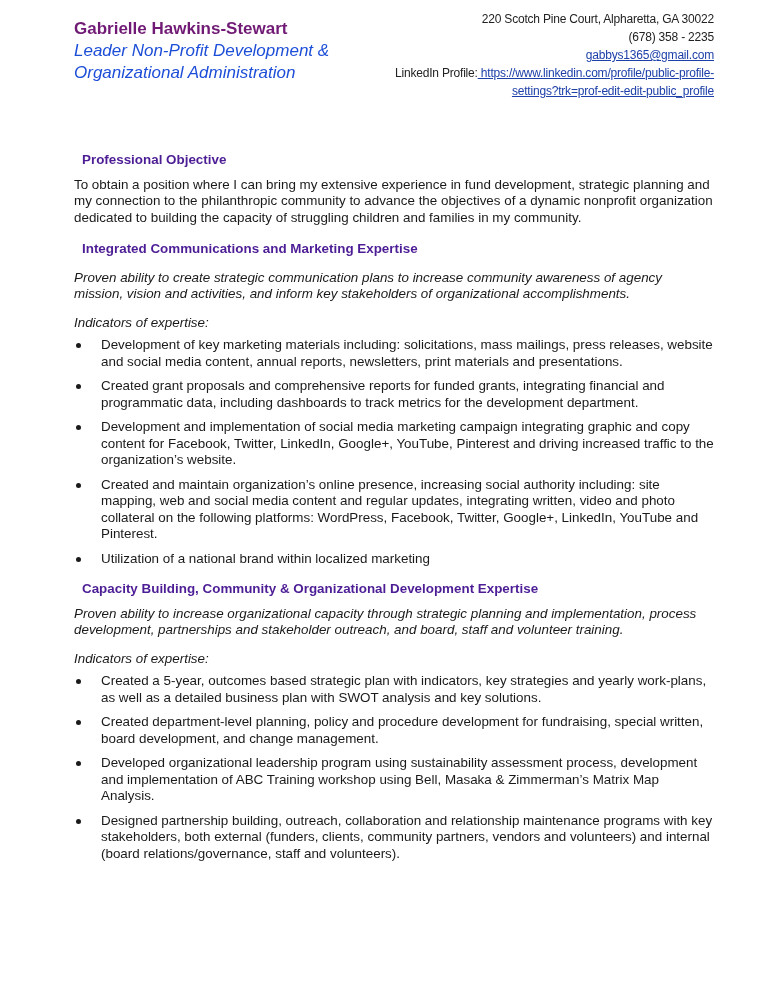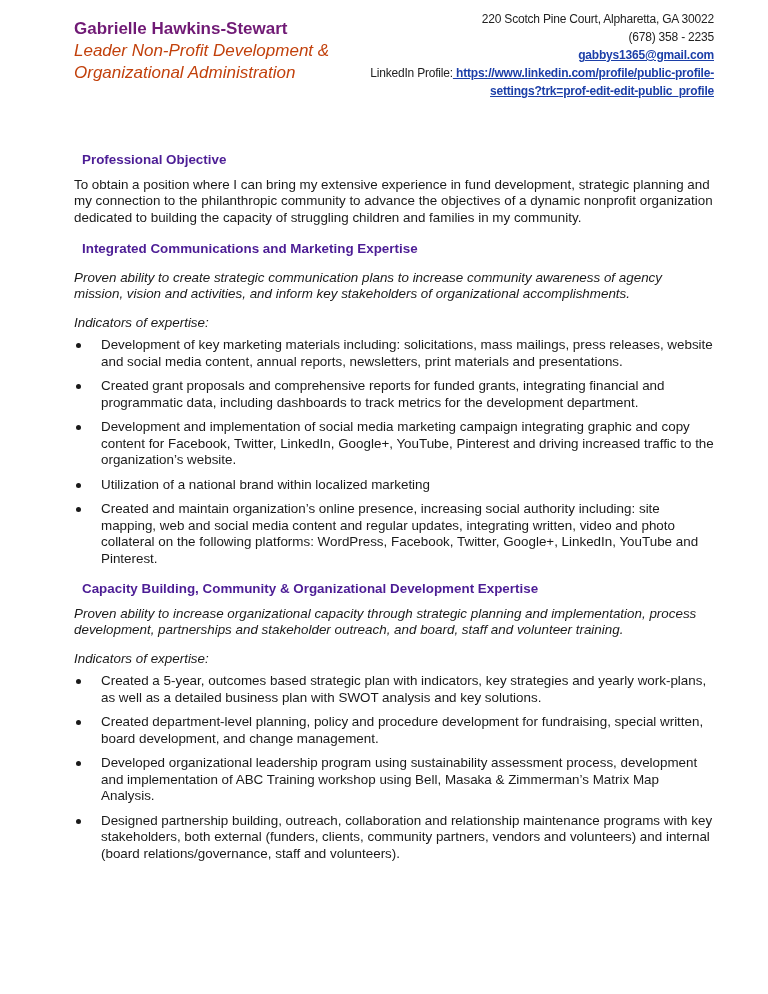--- a/index.html
+++ b/index.html
@@ -4,27 +4,27 @@
 <style>
   html, body { margin: 0; padding: 0; background: #ffffff; }
   body {
     width: 768px; height: 994px; position: relative; overflow: hidden;
     font-family: "Liberation Sans", sans-serif; color: #1a1a1a;
   }
   .page { position: absolute; left: 0; top: 0; width: 768px; height: 994px; }
 
   .header-left { position: absolute; left: 74px; top: 18px; }
   .name { font-weight: bold; font-size: 17px; color: #701a75; line-height: 22px; }
-  .subtitle { font-style: italic; font-size: 17px; color: #c2410c; line-height: 22px; }
+  .subtitle { font-style: italic; font-size: 17px; color: #1d4ed8; line-height: 22px; }
 
   .header-right {
     position: absolute; right: 54px; top: 10px; text-align: right;
     font-size: 12px; line-height: 18px; color: #222; letter-spacing: -0.2px;
   }
-  .header-right a { color: #1c3fa8; text-decoration: underline; font-weight: bold; }
+  .header-right a { color: #1c3fa8; text-decoration: underline; }
 
   .content { position: absolute; left: 74px; top: 144px; width: 640px; font-size: 13.4px; line-height: 16.5px; }
 
   .section-heading { font-weight: bold; color: #4c1d95; font-size: 13.4px; margin: 8px; }
   .paragraph { margin: 0; }
   .italic { font-style: italic; }
 
   ul.bullets { list-style: none; margin: 0; padding: 0; }
   ul.bullets li { position: relative; padding-left: 27px; margin-bottom: 8px; }
   ul.bullets li .dot {
@@ -57,22 +57,22 @@
     <p class="section-heading">Professional Objective</p>
     <p class="paragraph" style="margin-top:2px;">To obtain a position where I can bring my extensive experience in fund development, strategic planning and my connection to the philanthropic community to advance the objectives of a dynamic nonprofit organization dedicated to building the capacity of struggling children and families in my community.</p>
 
     <p class="section-heading" style="margin-top:15px;">Integrated Communications and Marketing Expertise</p>
     <p class="paragraph italic" style="margin-top:12px;">Proven ability to create strategic communication plans to increase community awareness of agency mission, vision and activities, and inform key stakeholders of organizational accomplishments.</p>
     <p class="paragraph italic" style="margin-top:12px;">Indicators of expertise:</p>
     <ul class="bullets" style="margin-top:6px;">
       <li><span class="dot"></span><span>Development of key marketing materials including: solicitations, mass mailings, press releases, website and social media content, annual reports, newsletters, print materials and presentations.</span></li>
       <li><span class="dot"></span><span>Created grant proposals and comprehensive reports for funded grants, integrating financial and programmatic data, including dashboards to track metrics for the development department.</span></li>
       <li><span class="dot"></span><span>Development and implementation of social media marketing campaign integrating graphic and copy content for Facebook, Twitter, LinkedIn, Google+, YouTube, Pinterest and driving increased traffic to the organization’s website.</span></li>
+      <li><span class="dot"></span><span>Created and maintain organization’s online presence, increasing social authority including: site mapping, web and social media content and regular updates, integrating written, video and photo collateral on the following platforms: WordPress, Facebook, Twitter, Google+, LinkedIn, YouTube and Pinterest.</span></li>
       <li><span class="dot"></span><span>Utilization of a national brand within localized marketing</span></li>
-      <li><span class="dot"></span><span>Created and maintain organization’s online presence, increasing social authority including: site mapping, web and social media content and regular updates, integrating written, video and photo collateral on the following platforms: WordPress, Facebook, Twitter, Google+, LinkedIn, YouTube and Pinterest.</span></li>
     </ul>
 
     <p class="section-heading" style="margin-top:14px;">Capacity Building, Community &amp; Organizational Development Expertise</p>
     <p class="paragraph italic" style="margin-top:7px;">Proven ability to increase organizational capacity through strategic planning and implementation, process development, partnerships and stakeholder outreach, and board, staff and volunteer training.</p>
     <p class="paragraph italic" style="margin-top:12px;">Indicators of expertise:</p>
     <ul class="bullets" style="margin-top:6px;">
       <li><span class="dot"></span><span>Created a 5-year, outcomes based strategic plan with indicators, key strategies and yearly work-plans, as well as a detailed business plan with SWOT analysis and key solutions.</span></li>
       <li><span class="dot"></span><span>Created department-level planning, policy and procedure development for fundraising, special written, board development, and change management.</span></li>
       <li><span class="dot"></span><span>Developed organizational leadership program using sustainability assessment process, development and implementation of  ABC Training workshop using Bell, Masaka &amp; Zimmerman’s Matrix Map Analysis.</span></li>
       <li><span class="dot"></span><span>Designed partnership building, outreach, collaboration and relationship maintenance programs with key stakeholders, both external (funders, clients, community partners, vendors and volunteers) and internal (board relations/governance, staff and volunteers).</span></li>

